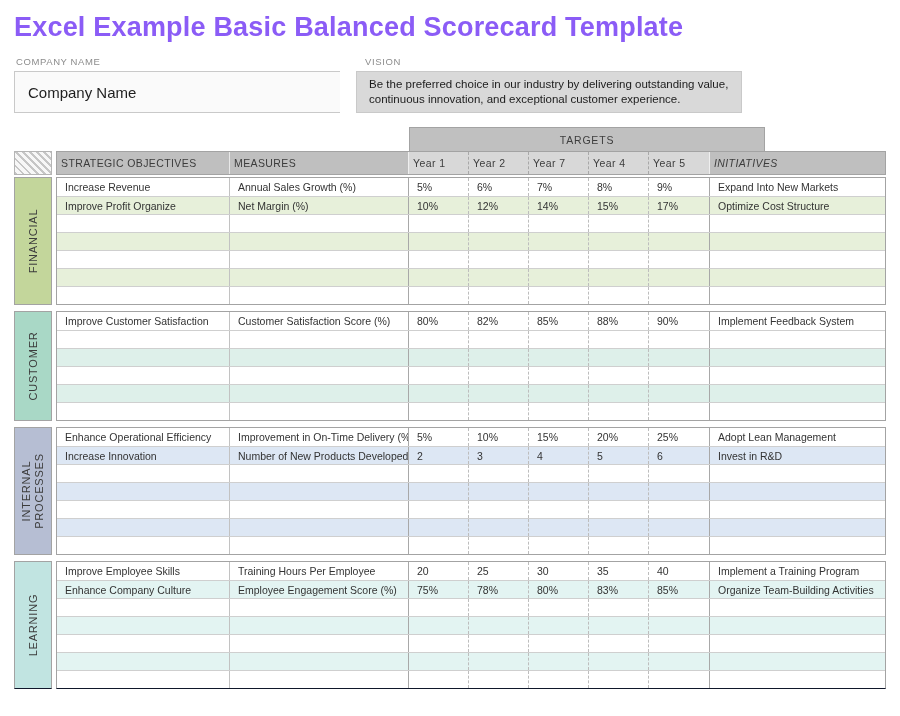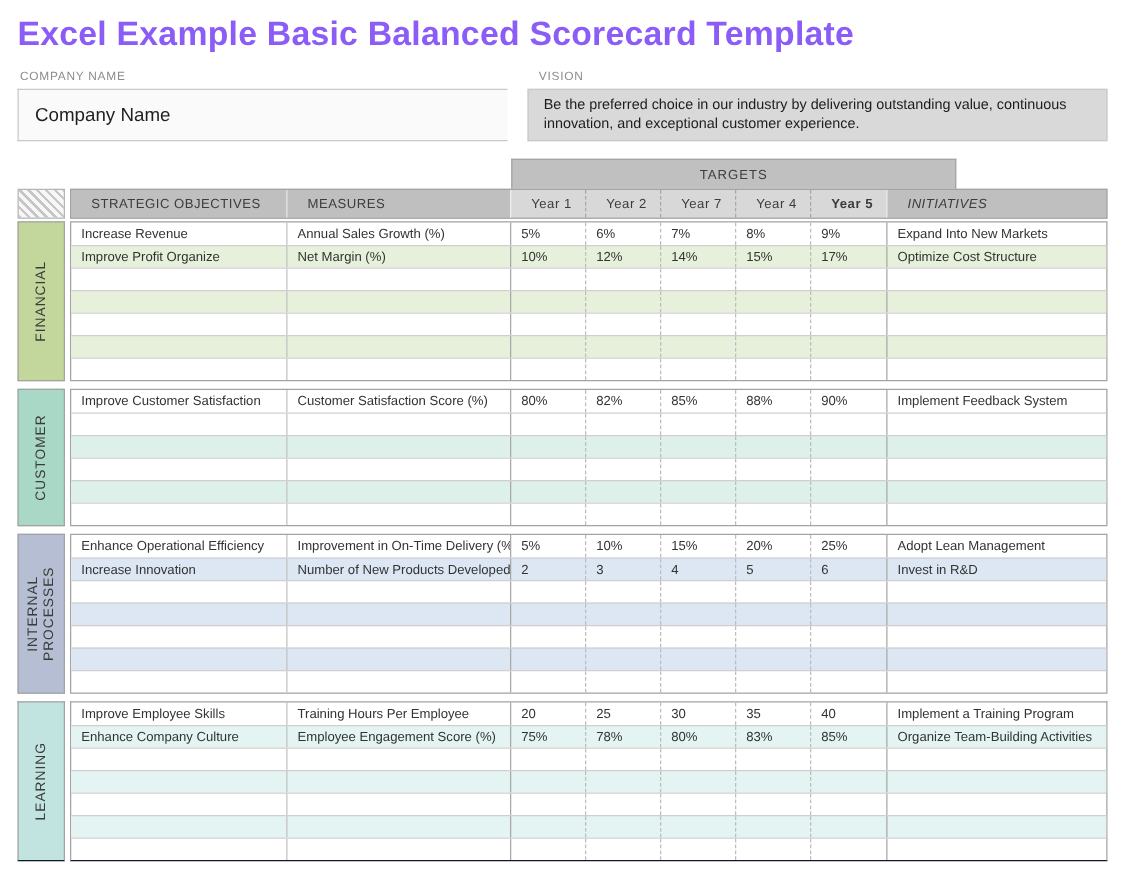--- a/index.html
+++ b/index.html
@@ -2,49 +2,49 @@
 <html><head>
 <meta charset="utf-8">
 <style>
   * { margin:0; padding:0; box-sizing:border-box; }
   html,body { width:900px; height:716px; background:#ffffff; overflow:hidden;
               font-family:"Liberation Sans", sans-serif; }
   .page { width:900px; height:716px; padding:12px 14px; }
 
   .title { font-size:27px; font-weight:bold; color:#8b5cf6; letter-spacing:0.2px; margin-bottom:13px; }
 
-  .info-row { display:flex; width:872px;justify-content:center; }
+  .info-row { display:flex; width:728px;justify-content:center; }
   .info-col-company { width:392px; }
   .info-col-vision  { width:480px;padding-left:16px; }
   .small-label { font-size:9.5px; color:#8c8c8c; letter-spacing:0.6px; margin-bottom:4px; padding-left:2px; }
   .info-col-vision .small-label { padding-left:9px; }
   .company-box { height:42px; background:#fafafa; border:1px solid #c9c9c9; border-right:none;
                  display:flex; align-items:center; padding-left:13px; font-size:15px; color:#1f1f1f; }
   .vision-box { height:42px; background:#d9d9d9; border:1px solid #c9c9c9;
                 padding:6px 12px; font-size:11.5px; line-height:1.32; color:#1c1c1c; display:flex; align-items:center; }
 
   .table-area { margin-top:14px; width:872px; }
   .targets-banner { margin-left:395px; width:356px; height:24px; background:#c0c0c0; border:1px solid #a3a3a3; border-bottom:none;
                     display:flex; align-items:center; justify-content:center;
                     font-size:10.5px; color:#3d3d3d; letter-spacing:0.8px; }
 
   .hdr-row { display:flex; height:24px; }
   .corner { width:40px; height:24px; border:1px solid #b5b5b5;
             background:repeating-linear-gradient(45deg,#c6c6c6 0px,#c6c6c6 2px,#f7f7f7 2px,#f7f7f7 5px); }
   .gutter { width:4px; }
   .hdr-cells { display:flex; flex:1; border:1px solid #a3a3a3; background:#bfbfbf; height:24px; }
   .hcell { display:flex; align-items:center; font-size:10.5px; color:#3c3c3c; letter-spacing:0.4px;
-           padding-left:16px; height:100%; }
+           padding-left:4px; height:100%; }
   .hcell.label { background:#bfbfbf; }
   .h-obj { width:172px; }
   .h-mea { width:179px; border-left:1px solid #e8e8e8; }
   .years-wrap { display:flex; }
   .hcell.year { background:#d8d8d8; border-left:1px dashed #a8a8a8; }
   .hcell.year:first-child { border-left:1px solid #efefef; }
-  .y-w { width:60px; } .y-w5 { width:61px;font-weight:bold; }
+  .y-w { width:60px; } .y-w5 { width:61px; }
   .h-ini { width:176px; border-left:1px solid #efefef; flex:1;font-style:italic; }
 
   .sections { margin-top:2px; }
   .section { display:flex; margin-bottom:6px; }
   .section:last-child { margin-bottom:0; }
   .band { width:40px; border:1px solid #a3a3a3; position:relative; }
   .band-label { position:absolute; top:50%; left:50%; transform:translate(-50%,-50%) rotate(-90deg);
                 font-size:11px; color:#3b3b3b; letter-spacing:0.8px; white-space:pre; text-align:center; line-height:1.15; }
   .rows { flex:1; border:1px solid #a3a3a3; background:#ffffff; }
   .section:last-child .band, .section:last-child .rows { border-bottom:1px solid #0f172a; }

